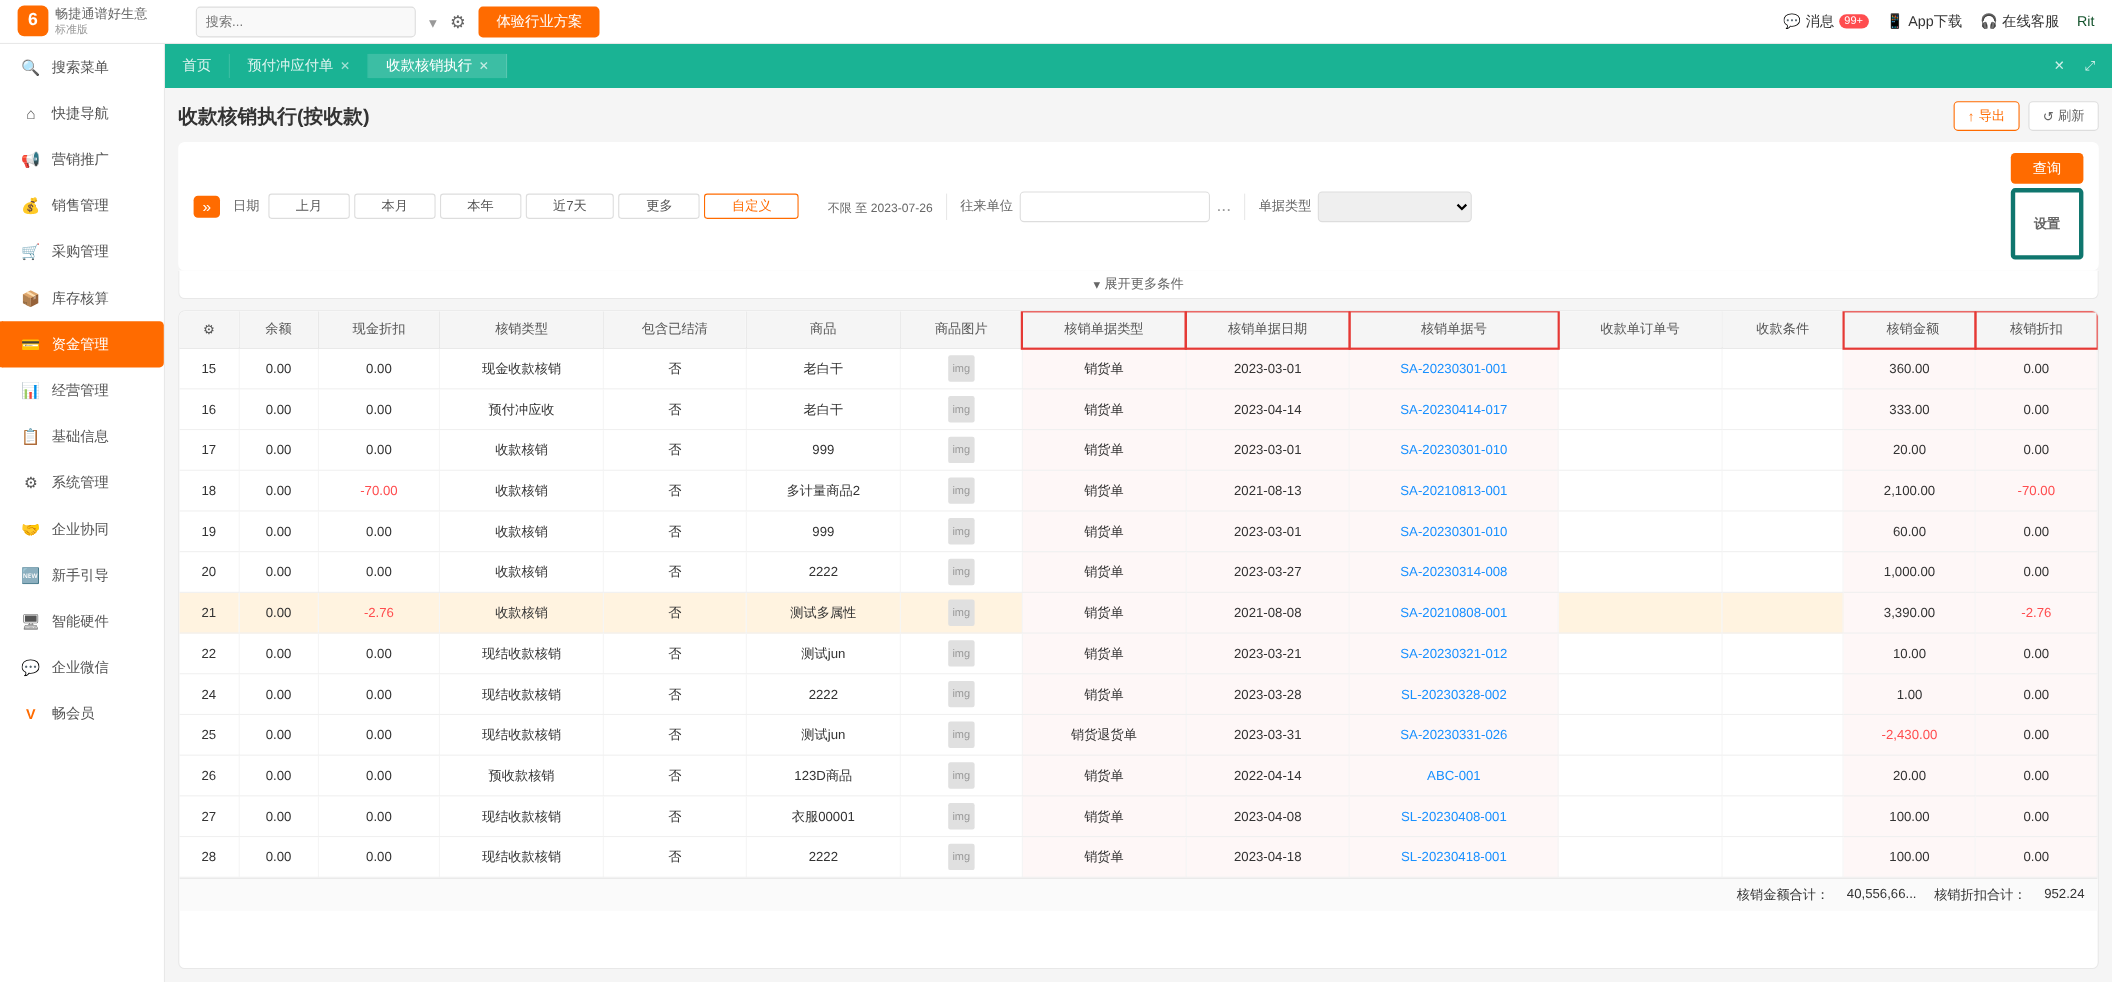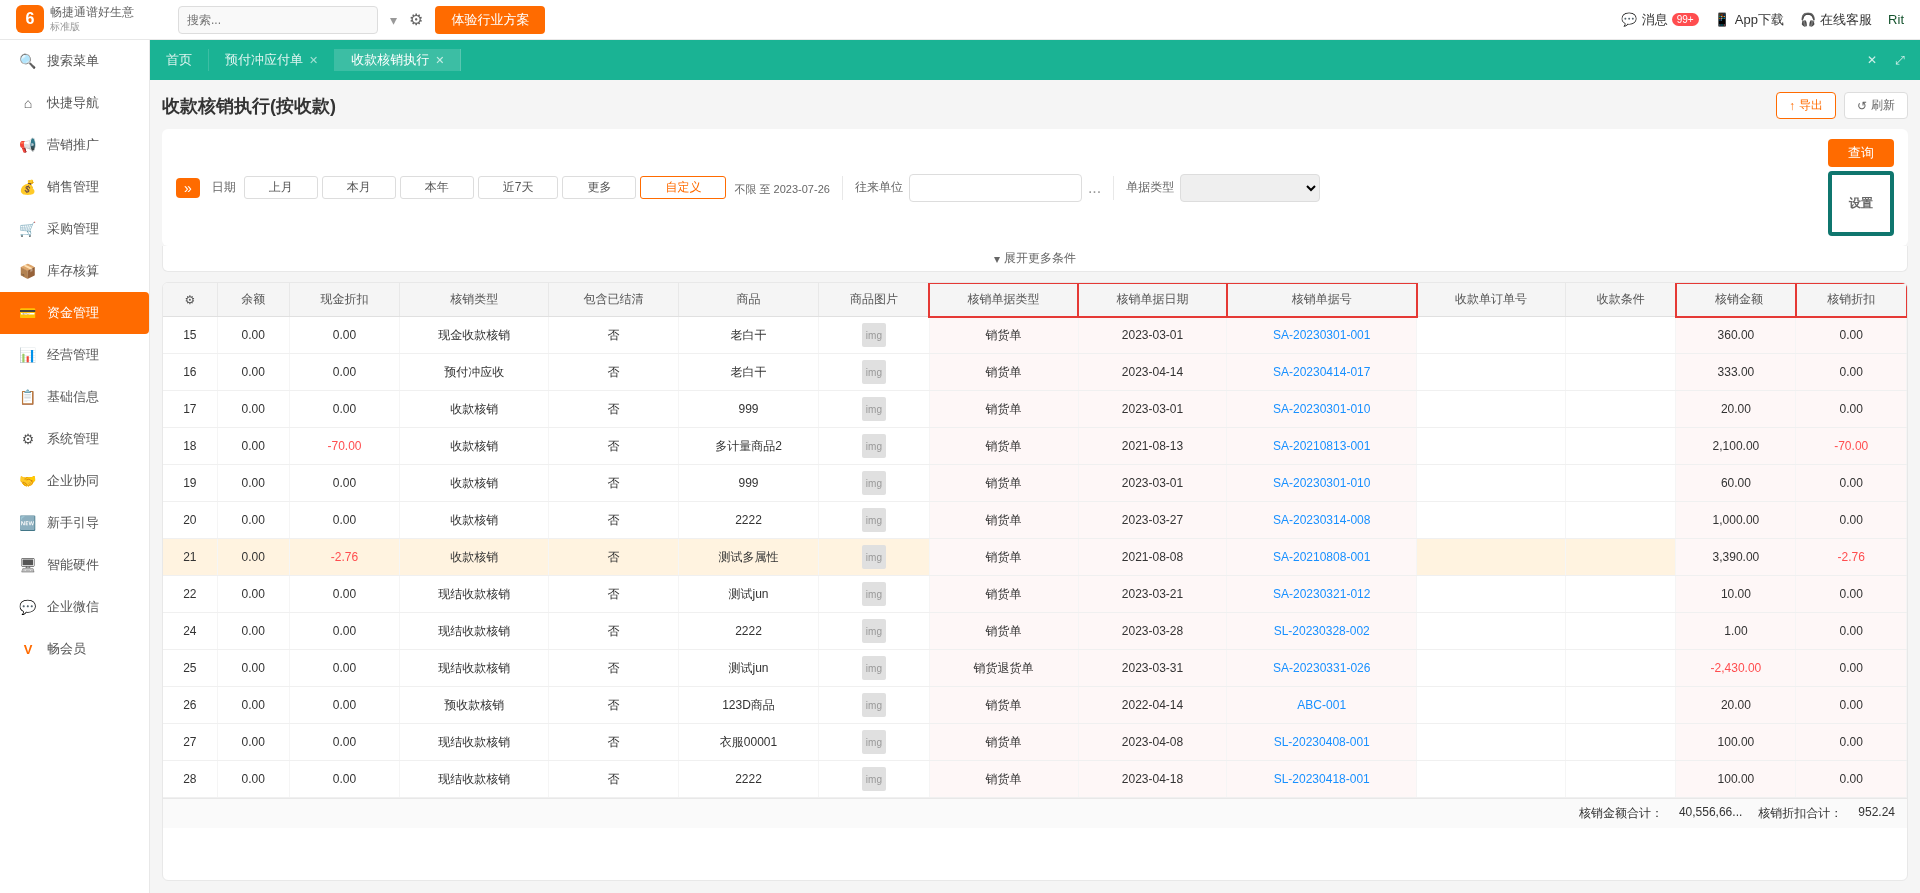--- a/index.html
+++ b/index.html
@@ -225,21 +225,21 @@
         <div class="filter-section">
           <span class="filter-label">日期</span>
           <div class="filter-btns">
             <button class="filter-btn">上月</button>
             <button class="filter-btn">本月</button>
             <button class="filter-btn">本年</button>
             <button class="filter-btn">近7天</button>
             <button class="filter-btn">更多</button>
             <button class="filter-btn custom">自定义</button>
           </div>
-          <div style="font-size:11px;color:#666;margin-top:4px;">不限 至 2023-07-26</div>
+          <div style="font-size:11px;color:#666;margin-top:4px;margin-left:18px;">不限 至 2023-07-26</div>
         </div>
         <div class="filter-divider"></div>
         <div class="filter-input">
           <span class="filter-input-label">往来单位</span>
           <input class="filter-input-box" type="text" style="">
           <span class="filter-dots">...</span>
         </div>
         <div class="filter-divider"></div>
         <div class="filter-input">
           <span class="filter-input-label">单据类型</span>

